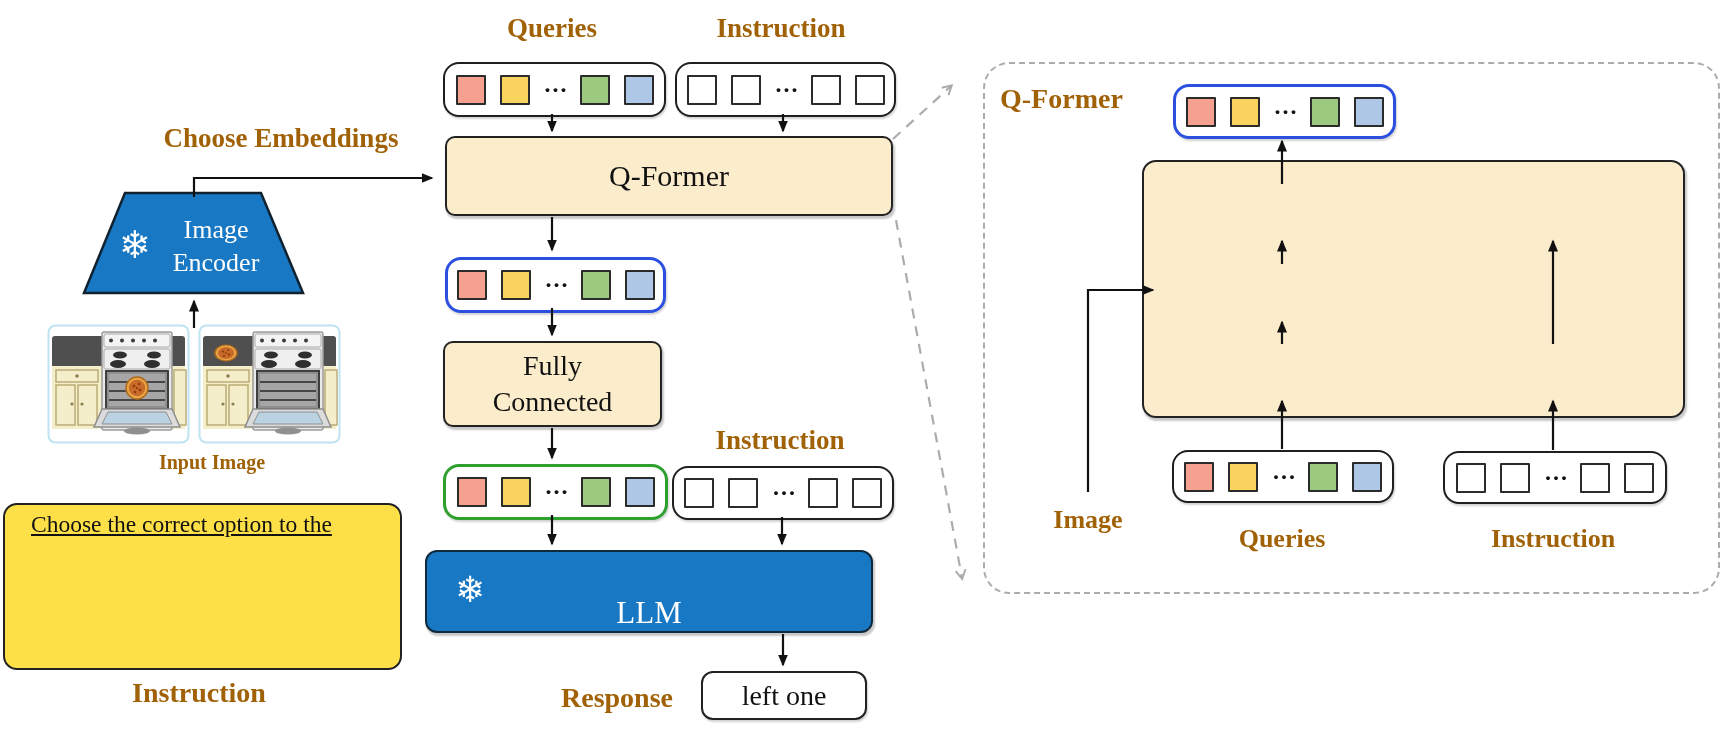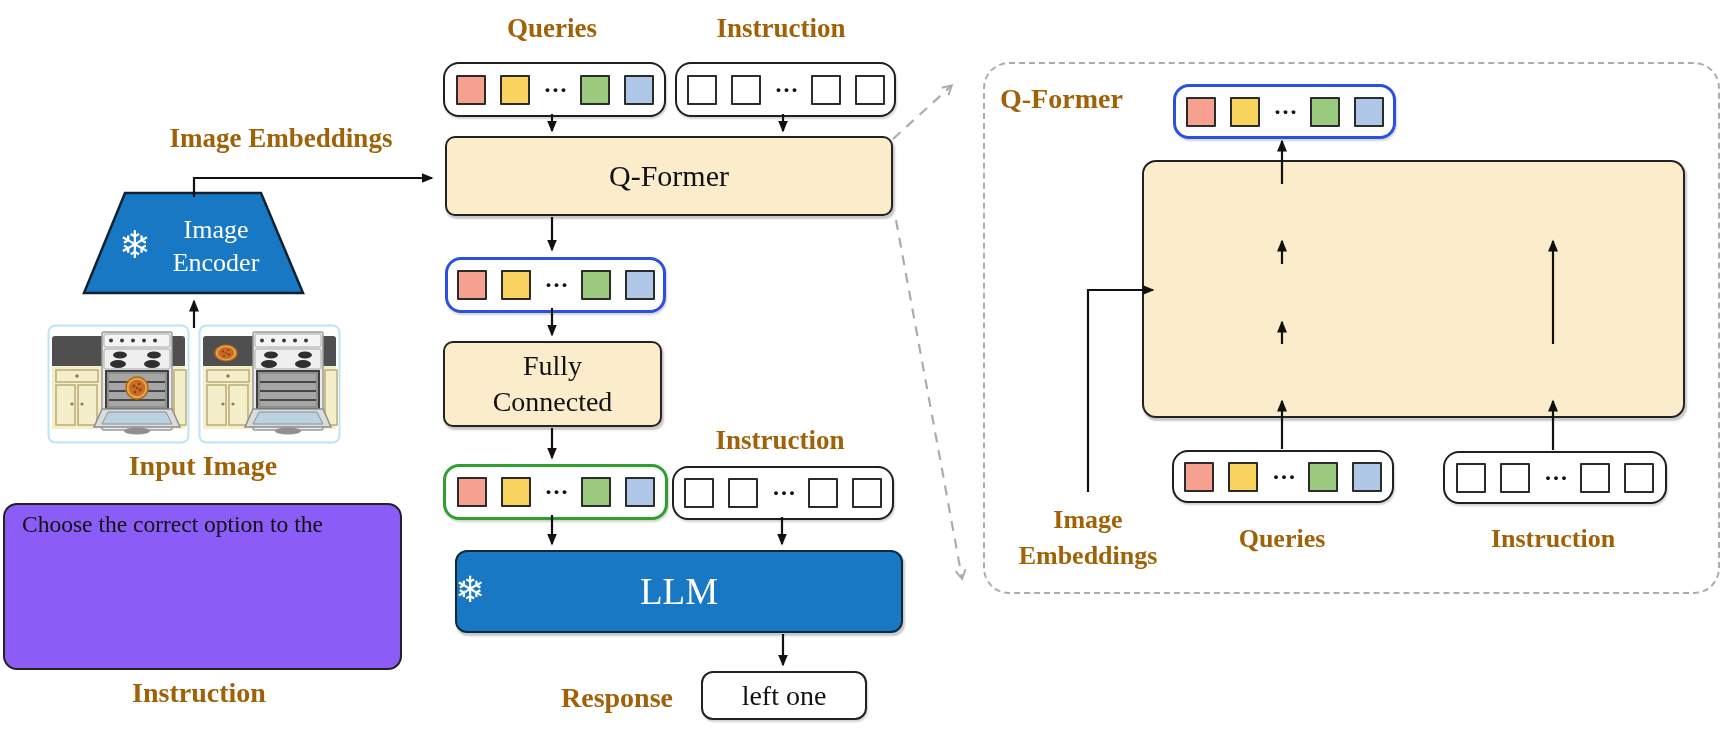--- a/index.html
+++ b/index.html
@@ -26,22 +26,22 @@
        box-shadow:1.5px 2.5px 2px rgba(0,0,0,.22);}
   .bluebox{background:#1878C4;border:2px solid #0e2a3c;border-radius:12px;color:#fff;
            box-shadow:1.5px 2.5px 2px rgba(0,0,0,.22);}
   .whitebox{background:#fff;border:2px solid #222;border-radius:12px;
             box-shadow:1px 2px 2px rgba(0,0,0,.18);}
   .chip{position:absolute;display:flex;align-items:center;justify-content:center;
         color:#fff;font-size:24px;border-radius:6px;}
   .snow{position:absolute;color:#fff;font-family:"DejaVu Sans",sans-serif;text-align:center;
         line-height:1;}
   .dashpanel{position:absolute;border:2.5px dashed #ACACAC;border-radius:26px;background:transparent;}
-  .instrbox{position:absolute;background:#8b5cf6;border:2.2px solid #222;border-radius:14px;
-            font-size:23.5px;line-height:32.4px;padding:3px 17px;box-sizing:border-box;}
+  .instrbox{position:absolute;background:#fde047;border:2.2px solid #222;border-radius:14px;
+            font-size:23.5px;line-height:32.4px;padding:3px 26px;box-sizing:border-box;text-decoration:underline;}
   .enc-text{position:absolute;color:#fff;font-size:26px;line-height:33px;text-align:center;}
   .overlay{position:absolute;left:0;top:0;z-index:10;pointer-events:none;}
   .under{z-index:1;} .mid{z-index:3;}
 </style>
 </head>
 <body>
 
 <svg width="0" height="0" style="position:absolute" aria-hidden="true">
   <defs>
     <g id="kitchen-base">
@@ -89,41 +89,41 @@
         <circle cx="3" cy="2" r="1.3"></circle>
           <circle cx="-2" cy="4" r="1.2"></circle>
           <circle cx="0" cy="0" r="1.1"></circle>
       </g>
     </g>
   </defs>
 </svg>
 
 <div class="canvas">
 
-  <div class="lbl" style="left:140px;top:124px;width:282px;">Image Embeddings</div>
+  <div class="lbl" style="left:140px;top:124px;width:282px;">Choose Embeddings</div>
 
   <svg class="abs mid" style="left:80px;top:190px;" width="228" height="106" viewBox="0 0 228 106">
     <polygon points="45,3 181,3 223,103 4,103" fill="#1878C4" stroke="#10222f" stroke-width="2.5"></polygon>
   </svg>
   <span class="snow mid" style="left:112px;top:226px;width:46px;font-size:38px;">❄</span>
   <div class="enc-text mid" style="left:152px;top:213px;width:128px;">
     <div>Image</div>
     <div>Encoder</div>
   </div>
 
   <svg class="abs" style="left:47px;top:324px;" width="143" height="120" viewBox="0 0 143 120">
     <use href="#kitchen-base"></use>
     <use href="#pizza-g" transform="translate(90,64)"></use>
   </svg>
   <svg class="abs" style="left:198px;top:324px;" width="143" height="120" viewBox="0 0 143 120">
     <use href="#kitchen-base"></use>
     <use href="#pizza-g" transform="translate(28,29) scale(1,0.72)"></use>
   </svg>
 
-  <div class="lbl" style="left:103px;top:451px;width:200px;font-size:28px;">Input Image</div>
+  <div class="lbl" style="left:112px;top:451px;width:200px;font-size:20px;">Input Image</div>
 
   <div class="instrbox" style="left:3px;top:503px;width:399px;height:167px;">
     <div>Choose the correct option to the</div>
   </div>
   <div class="lbl" style="left:99px;top:678px;width:200px;font-size:28px;">Instruction</div>
 
   <div class="lbl" style="left:452px;top:14px;width:200px;">Queries</div>
   <div class="lbl" style="left:681px;top:14px;width:200px;">Instruction</div>
 
   <div class="trow" style="left:443px;top:62px;width:219px;height:51px;">
@@ -168,21 +168,21 @@
 
   <div class="lbl" style="left:680px;top:426px;width:200px;">Instruction</div>
   <div class="trow" style="left:672px;top:466px;width:218px;height:50px;">
     <span class="tok w"></span>
     <span class="tok w"></span>
     <span class="dots">···</span>
     <span class="tok w"></span>
     <span class="tok w"></span>
   </div>
 
-  <div class="module bluebox" style="left:455px;top:550px;width:448px;height:83px;font-size:37px;">
+  <div class="module bluebox" style="left:425px;top:550px;width:448px;height:83px;font-size:31px;align-items:flex-end;">
     <span>LLM</span>
   </div>
   <span class="snow mid" style="left:448px;top:572px;width:44px;font-size:36px;">❄</span>
 
   <div class="lbl" style="left:542px;top:683px;width:150px;font-size:28px;">Response</div>
   <div class="module whitebox" style="left:701px;top:671px;width:166px;height:49px;font-size:28px;font-family:Liberation Serif, serif;">left one</div>
 
   <div class="dashpanel" style="left:983px;top:62px;width:733px;height:528px;"></div>
   <div class="lbl" style="left:1000px;top:84px;width:160px;font-size:28px;text-align:left;">Q-Former</div>
 
@@ -211,21 +211,20 @@
   <div class="trow" style="left:1443px;top:451px;width:220px;height:49px;">
     <span class="tok w"></span>
     <span class="tok w"></span>
     <span class="dots">···</span>
     <span class="tok w"></span>
     <span class="tok w"></span>
   </div>
 
   <div class="lbl" style="left:988px;top:502px;width:200px;font-size:26px;line-height:36px;">
     <div>Image</div>
-    <div>Embeddings</div>
   </div>
   <div class="lbl" style="left:1192px;top:525px;width:180px;font-size:26px;">Queries</div>
   <div class="lbl" style="left:1453px;top:525px;width:200px;font-size:26px;">Instruction</div>
 
   <svg class="overlay" width="1723" height="738" viewBox="0 0 1723 738">
     <defs>
       <marker id="ah" markerUnits="userSpaceOnUse" markerWidth="15" markerHeight="13" refX="10.5" refY="5" orient="auto">
         <path d="M0,0 L12,5 L0,10 Z" fill="#111"></path>
       </marker>
       <marker id="gah" markerUnits="userSpaceOnUse" markerWidth="16" markerHeight="16" refX="10" refY="6" orient="auto">

